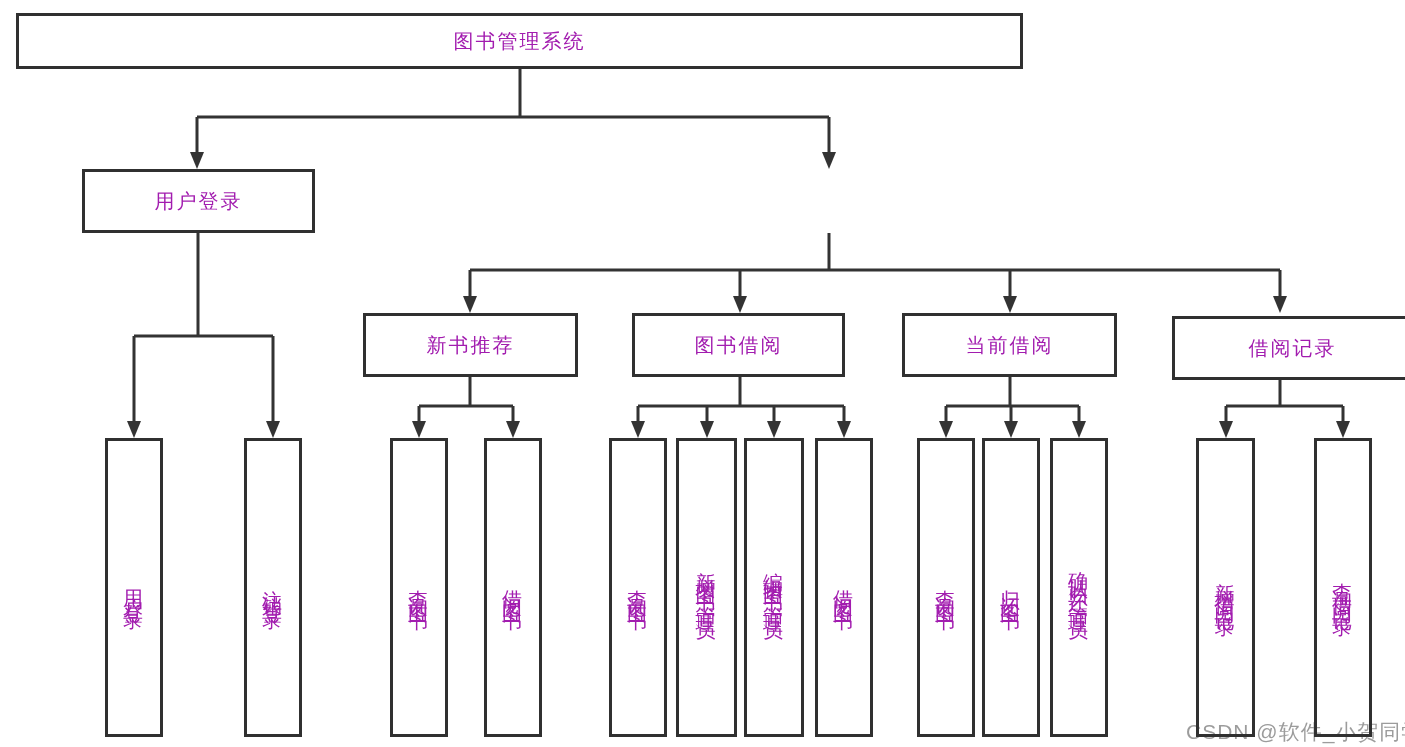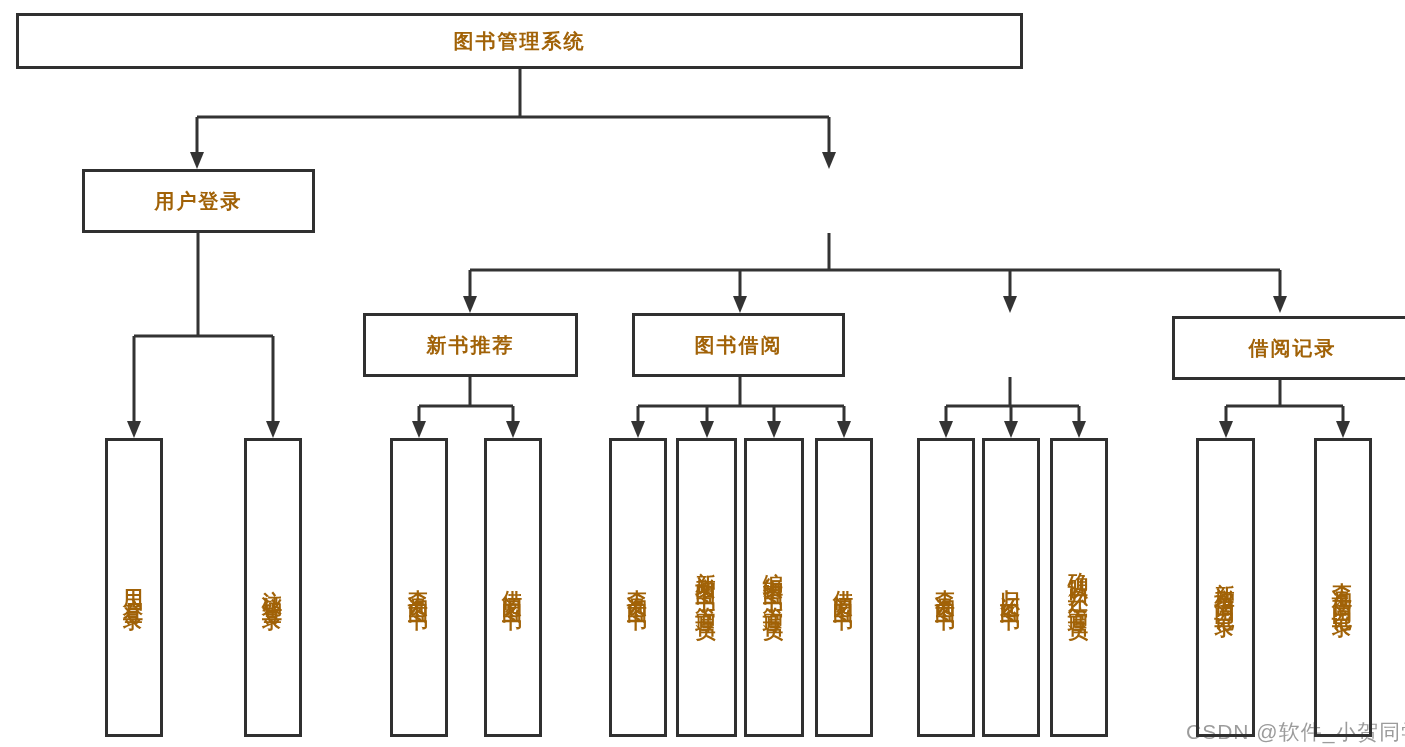--- a/index.html
+++ b/index.html
@@ -15,23 +15,22 @@
   .node{
     position:absolute;
     box-sizing:border-box;
     border:3px solid #303030;
     background:#ffffff;
     display:flex;
     align-items:center;
     justify-content:center;
     font-size:20px;
     letter-spacing:2px;
-    color:#a16207;
+    color:#a21caf;
     z-index:2;
-    font-weight:bold;
   }
   .node.v{
     writing-mode:vertical-rl;
     letter-spacing:7px;
     font-size:20px;
   }
   #watermark{
     position:absolute;
     left:1186px;
     top:718px;
@@ -92,20 +91,21 @@
         <use href="#ah" x="1343" y="438"></use>
     </g>
   </svg>
 
   <div class="node h" style="left:16px;top:13px;width:1007px;height:56px;">图书管理系统</div>
 
   <div class="node h" style="left:82px;top:169px;width:233px;height:64px;">用户登录</div>
 
   <div class="node h" style="left:632px;top:313px;width:213px;height:64px;">图书借阅</div>
   <div class="node h" style="left:363px;top:313px;width:215px;height:64px;">新书推荐</div>
+  <div class="node h" style="left:902px;top:313px;width:215px;height:64px;">当前借阅</div>
   <div class="node h" style="left:1172px;top:316px;width:241px;height:64px;">借阅记录</div>
 
   <div class="node v" style="left:105px;top:438px;width:58px;height:299px;">用户登录</div>
   <div class="node v" style="left:244px;top:438px;width:58px;height:299px;">注销登录</div>
 
   <div class="node v" style="left:390px;top:438px;width:58px;height:299px;">查询图书</div>
   <div class="node v" style="left:484px;top:438px;width:58px;height:299px;">借阅图书</div>
 
   <div class="node v" style="left:609px;top:438px;width:58px;height:299px;">查询图书</div>
   <div class="node v" style="left:676px;top:438px;width:61px;height:299px;">新增图书（管理员）</div>

